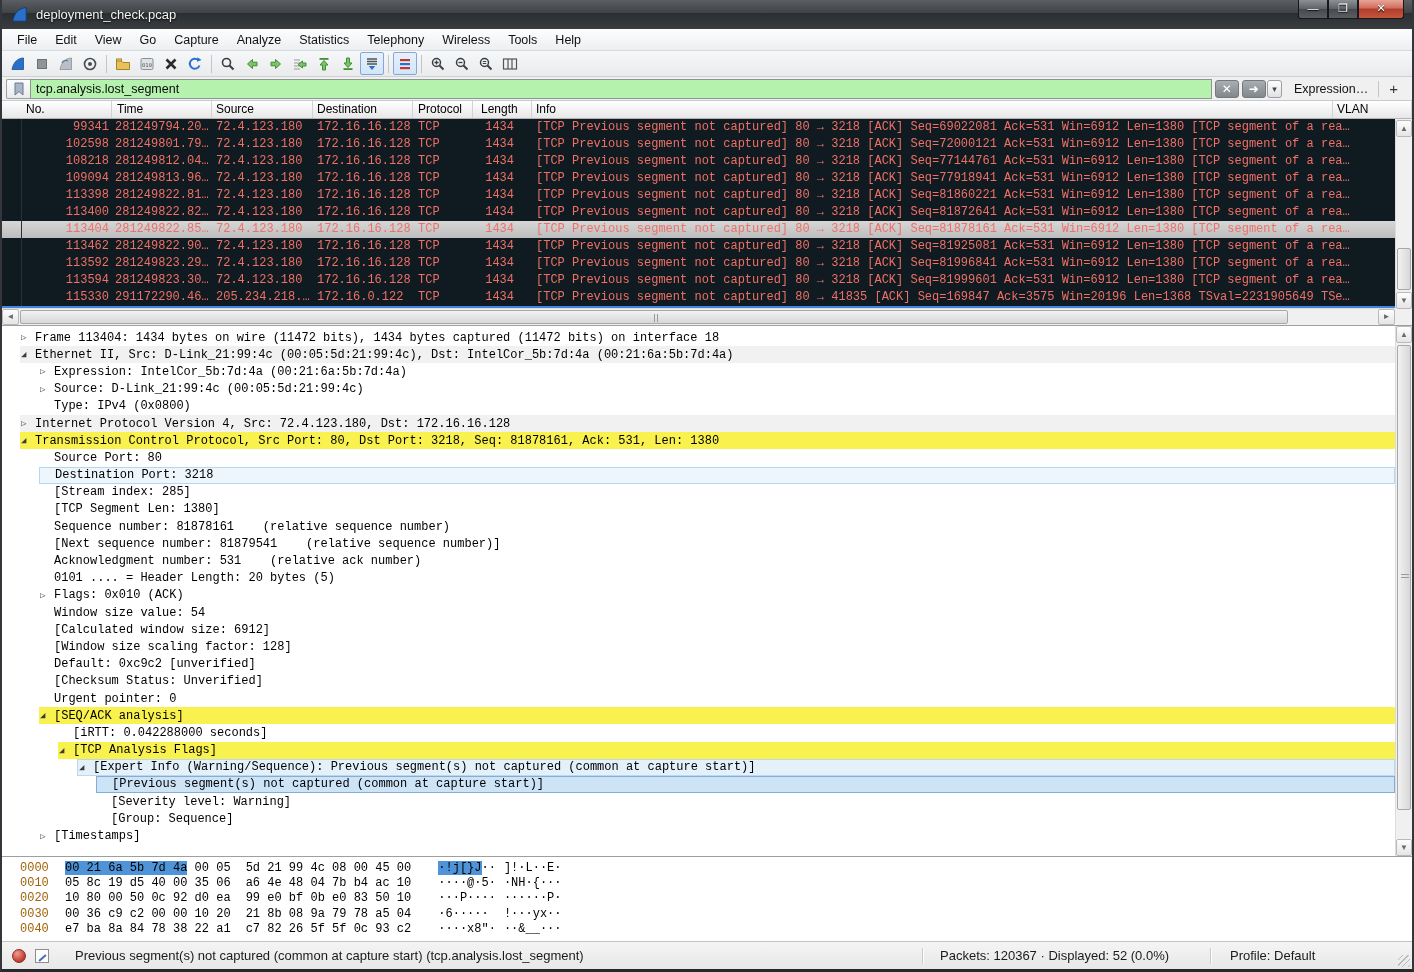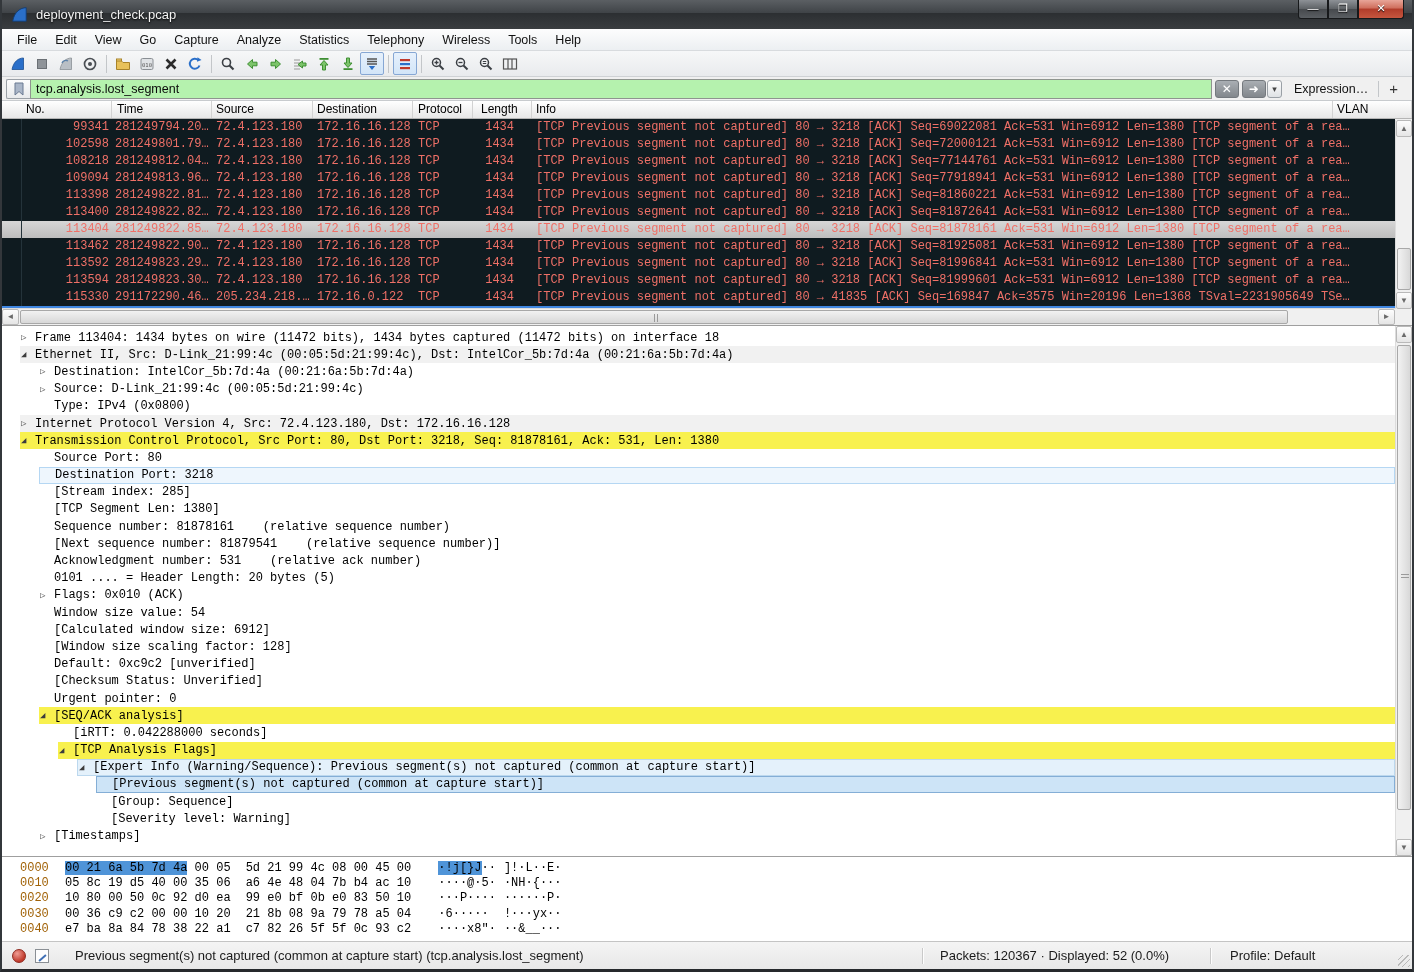--- a/index.html
+++ b/index.html
@@ -310,21 +310,21 @@
       <div class="sbtn">▲</div>
       <div class="vthumb" style="top:128px; height:42px;"></div>
       <div class="sbtn" style="position:absolute; bottom:0; width:100%;">▼</div>
     </div>
   </div>
 
   <div class="details">
     <div class="drows" id="drows">
         <div class="drow s-plain" style="padding-left: 18px;"><div class="hl"><span class="arrow">▷</span><span>Frame 113404: 1434 bytes on wire (11472 bits), 1434 bytes captured (11472 bits) on interface 18</span></div></div>
         <div class="drow s-band" style="padding-left: 18px;"><div class="hl"><span class="arrow exp">◢</span><span>Ethernet II, Src: D-Link_21:99:4c (00:05:5d:21:99:4c), Dst: IntelCor_5b:7d:4a (00:21:6a:5b:7d:4a)</span></div></div>
-        <div class="drow s-plain" style="padding-left: 37px;"><div class="hl"><span class="arrow">▷</span><span>Destination: IntelCor_5b:7d:4a (00:21:6a:5b:7d:4a)</span></div></div>
+        <div class="drow s-plain" style="padding-left: 37px;"><div class="hl"><span class="arrow">▷</span><span>Expression: IntelCor_5b:7d:4a (00:21:6a:5b:7d:4a)</span></div></div>
         <div class="drow s-plain" style="padding-left: 37px;"><div class="hl"><span class="arrow">▷</span><span>Source: D-Link_21:99:4c (00:05:5d:21:99:4c)</span></div></div>
         <div class="drow s-plain" style="padding-left: 37px;"><div class="hl"><span class="arrow"> </span><span>Type: IPv4 (0x0800)</span></div></div>
         <div class="drow s-band" style="padding-left: 18px;"><div class="hl"><span class="arrow">▷</span><span>Internet Protocol Version 4, Src: 72.4.123.180, Dst: 172.16.16.128</span></div></div>
         <div class="drow s-yellow" style="padding-left: 18px;"><div class="hl"><span class="arrow exp">◢</span><span>Transmission Control Protocol, Src Port: 80, Dst Port: 3218, Seq: 81878161, Ack: 531, Len: 1380</span></div></div>
         <div class="drow s-plain" style="padding-left: 37px;"><div class="hl"><span class="arrow"> </span><span>Source Port: 80</span></div></div>
         <div class="drow s-field" style="padding-left: 37px;"><div class="hl"><span class="arrow"> </span><span>Destination Port: 3218</span></div></div>
         <div class="drow s-plain" style="padding-left: 37px;"><div class="hl"><span class="arrow"> </span><span>[Stream index: 285]</span></div></div>
         <div class="drow s-plain" style="padding-left: 37px;"><div class="hl"><span class="arrow"> </span><span>[TCP Segment Len: 1380]</span></div></div>
         <div class="drow s-plain" style="padding-left: 37px;"><div class="hl"><span class="arrow"> </span><span>Sequence number: 81878161    (relative sequence number)</span></div></div>
         <div class="drow s-plain" style="padding-left: 37px;"><div class="hl"><span class="arrow"> </span><span>[Next sequence number: 81879541    (relative sequence number)]</span></div></div>
@@ -335,22 +335,22 @@
         <div class="drow s-plain" style="padding-left: 37px;"><div class="hl"><span class="arrow"> </span><span>[Calculated window size: 6912]</span></div></div>
         <div class="drow s-plain" style="padding-left: 37px;"><div class="hl"><span class="arrow"> </span><span>[Window size scaling factor: 128]</span></div></div>
         <div class="drow s-plain" style="padding-left: 37px;"><div class="hl"><span class="arrow"> </span><span>Default: 0xc9c2 [unverified]</span></div></div>
         <div class="drow s-plain" style="padding-left: 37px;"><div class="hl"><span class="arrow"> </span><span>[Checksum Status: Unverified]</span></div></div>
         <div class="drow s-plain" style="padding-left: 37px;"><div class="hl"><span class="arrow"> </span><span>Urgent pointer: 0</span></div></div>
         <div class="drow s-yellow" style="padding-left: 37px;"><div class="hl"><span class="arrow exp">◢</span><span>[SEQ/ACK analysis]</span></div></div>
         <div class="drow s-plain" style="padding-left: 56px;"><div class="hl"><span class="arrow"> </span><span>[iRTT: 0.042288000 seconds]</span></div></div>
         <div class="drow s-yellow" style="padding-left: 56px;"><div class="hl"><span class="arrow exp">◢</span><span>[TCP Analysis Flags]</span></div></div>
         <div class="drow s-expert" style="padding-left: 75px;"><div class="hl"><span class="arrow exp">◢</span><span>[Expert Info (Warning/Sequence): Previous segment(s) not captured (common at capture start)]</span></div></div>
         <div class="drow s-selected" style="padding-left: 94px;"><div class="hl"><span class="arrow"> </span><span>[Previous segment(s) not captured (common at capture start)]</span></div></div>
+        <div class="drow s-plain" style="padding-left: 94px;"><div class="hl"><span class="arrow"> </span><span>[Severity level: Warning]</span></div></div>
         <div class="drow s-plain" style="padding-left: 94px;"><div class="hl"><span class="arrow"> </span><span>[Group: Sequence]</span></div></div>
-        <div class="drow s-plain" style="padding-left: 94px;"><div class="hl"><span class="arrow"> </span><span>[Severity level: Warning]</span></div></div>
         <div class="drow s-plain" style="padding-left: 37px;"><div class="hl"><span class="arrow">▷</span><span>[Timestamps]</span></div></div>
       </div>
     <div class="vscroll" style="top:0; bottom:0;">
       <div class="sbtn">▲</div>
       <div class="vthumb" style="top:19px; height:465px;">
         <div class="grip" style="top:228px;"></div>
       </div>
       <div class="sbtn" style="position:absolute; bottom:0; width:100%;">▼</div>
     </div>
   </div>

